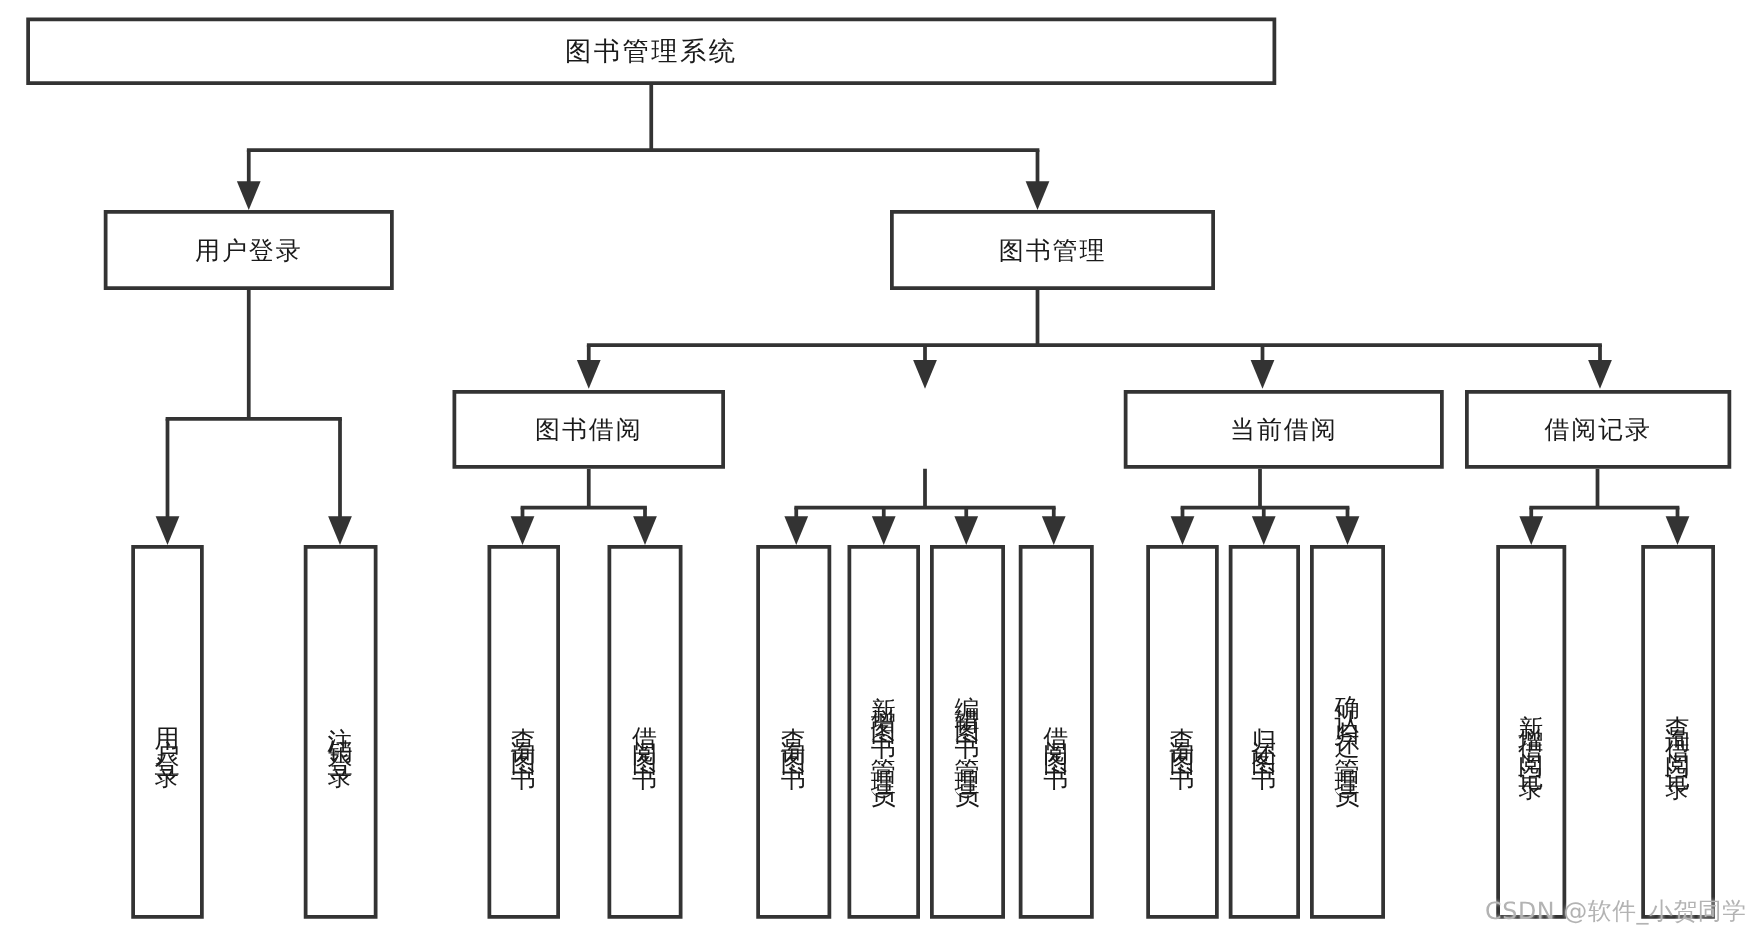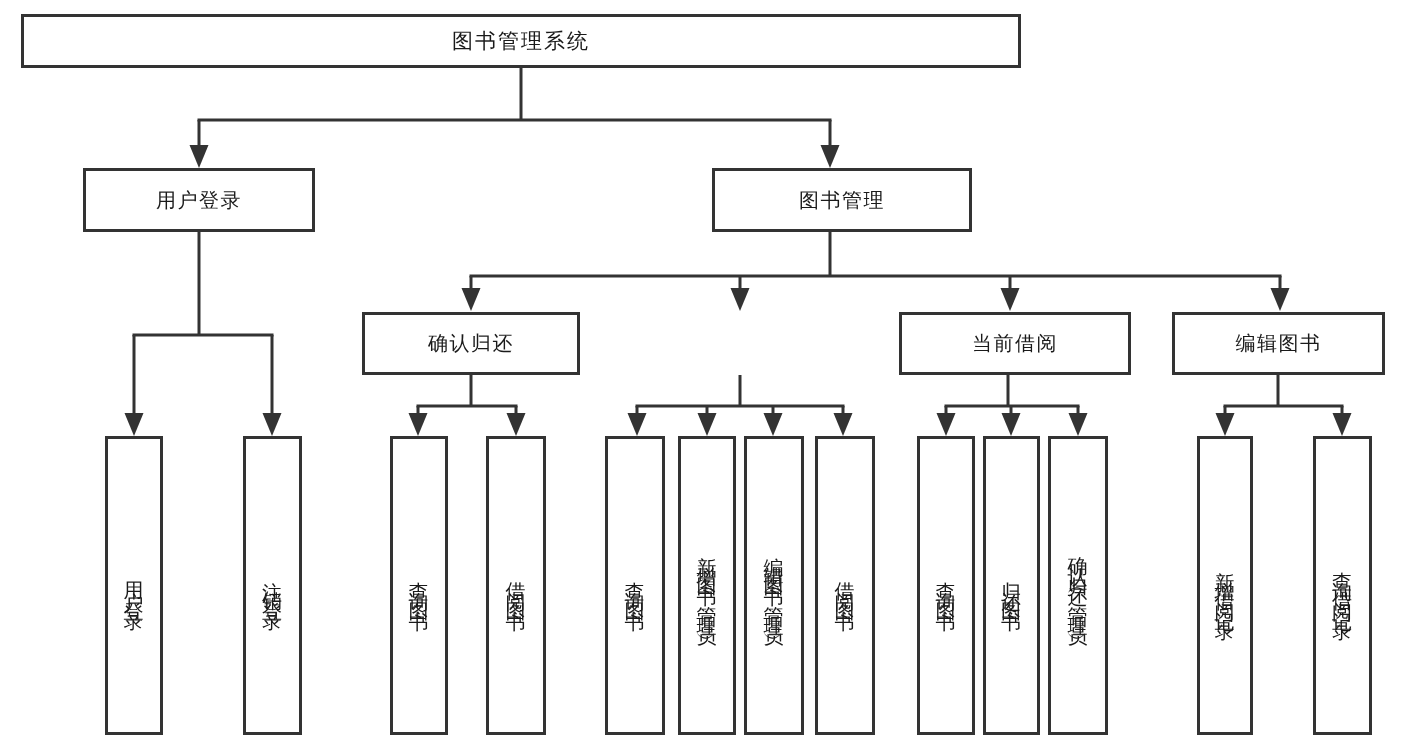--- a/index.html
+++ b/index.html
@@ -124,27 +124,27 @@
   </div>
 
   <div class="node h" style="left:83px;top:168px;width:232px;height:64px">
     <span>用户登录</span>
   </div>
   <div class="node h" style="left:712px;top:168px;width:260px;height:64px">
     <span>图书管理</span>
   </div>
 
   <div class="node h" style="left:362px;top:312px;width:218px;height:63px">
-    <span>确认归还</span>
+    <span>图书借阅</span>
   </div>
-  <div class="node h" style="left:899px;top:312px;width:232px;height:63px">
+  <div class="node h" style="left:899px;top:312px;width:256px;height:63px">
     <span>当前借阅</span>
   </div>
   <div class="node h" style="left:1172px;top:312px;width:213px;height:63px">
-    <span>编辑图书</span>
+    <span>借阅记录</span>
   </div>
 
   <div class="node v" style="left:105px;top:436px;width:58px;height:299px">
     <span>用户登录</span>
   </div>
   <div class="node v" style="left:243px;top:436px;width:59px;height:299px">
     <span>注销登录</span>
   </div>
 
   <div class="node v" style="left:390px;top:436px;width:58px;height:299px">
@@ -177,13 +177,14 @@
     <span>确认归还（管理员）</span>
   </div>
 
   <div class="node v" style="left:1197px;top:436px;width:56px;height:299px">
     <span>新增借阅记录</span>
   </div>
   <div class="node v" style="left:1313px;top:436px;width:59px;height:299px">
     <span>查询借阅记录</span>
   </div>
 
+  <div class="watermark">CSDN @软件_小贺同学</div>
 </div>
 
 </body></html>

